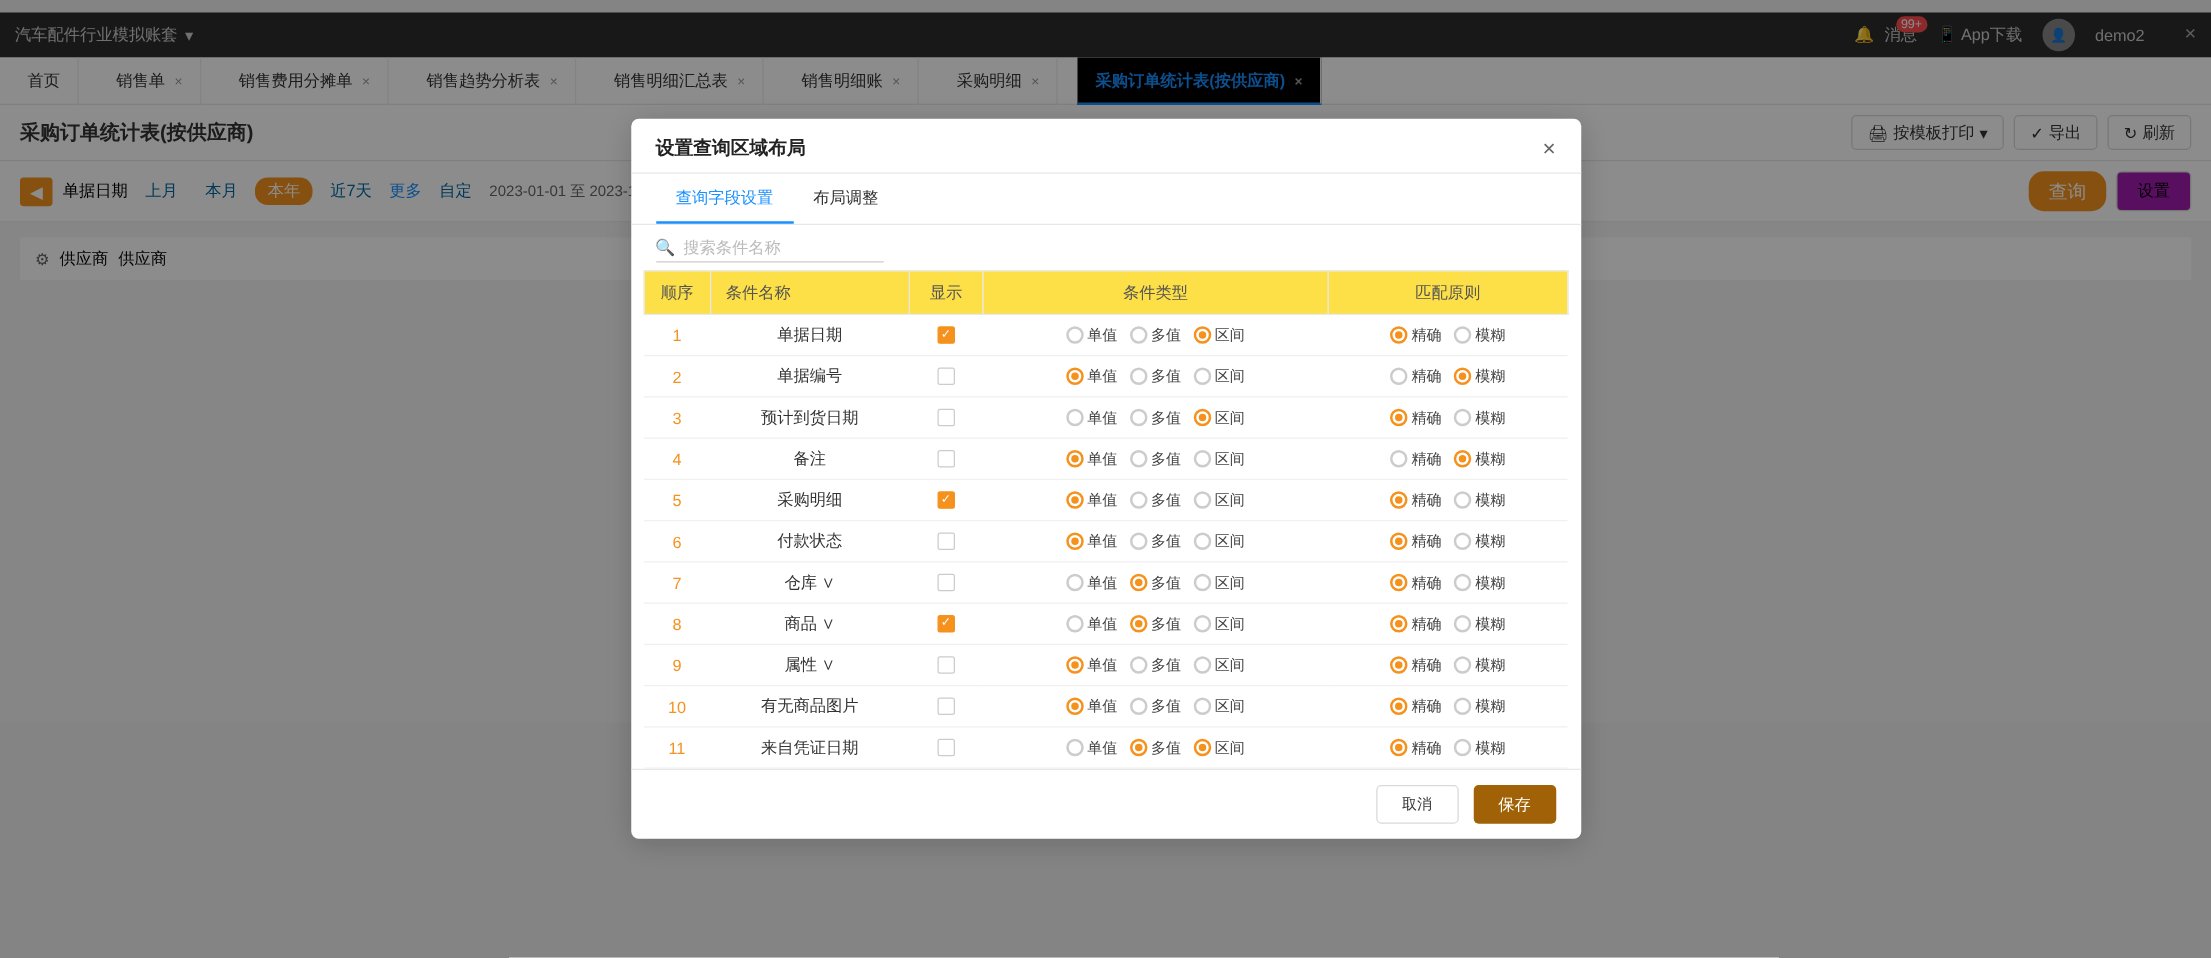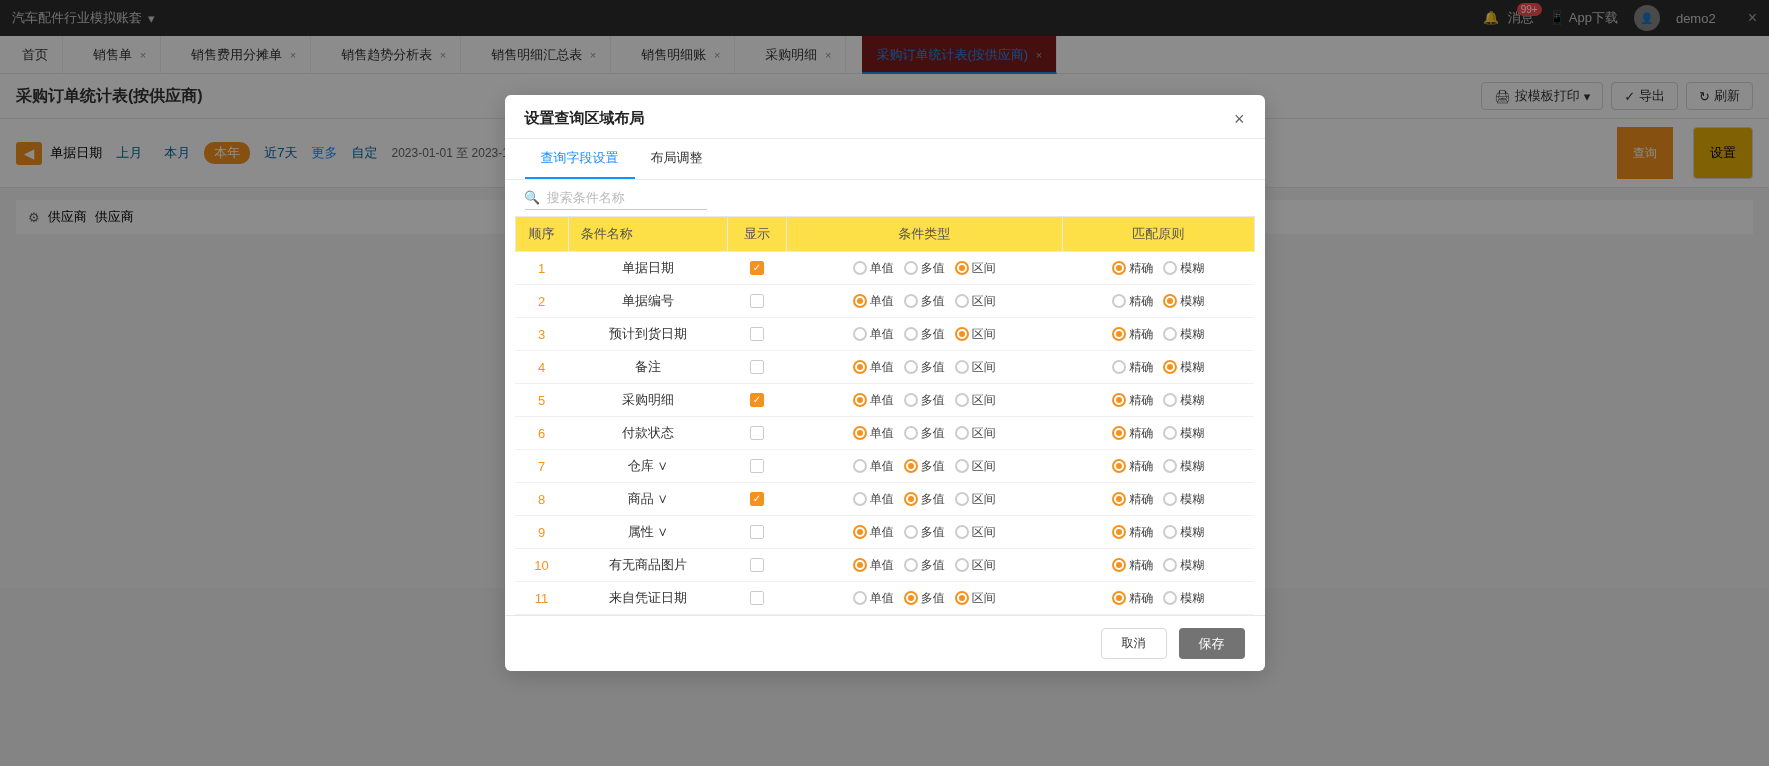--- a/index.html
+++ b/index.html
@@ -6,20 +6,21 @@
     body { font-family: 'Microsoft YaHei', Arial, sans-serif; font-size: 13px; background: #f0f0f0; overflow: hidden; }
 
     
     .top-bar {
       background: #2d2d2d;
       height: 36px;
       display: flex;
       justify-content: space-between;
       padding: 0 12px;
       color: #fff;
+      margin-top: 10px;
     }
     .top-bar-left { font-size: 13px; color: #ccc; display: flex; align-items: center; gap: 6px; }
     .top-bar-right { display: flex; align-items: center; gap: 16px; font-size: 13px; color: #ccc; }
     .top-bar-right .notif { position: relative; }
     .badge { background: #ff4d4f; color: #fff; font-size: 10px; border-radius: 8px; padding: 1px 4px; position: absolute; top: -6px; right: -8px; }
     .top-bar-right .avatar { width: 26px; height: 26px; border-radius: 50%; background: #888; display: inline-flex; align-items: center; justify-content: center; color: #fff; font-size: 11px; }
     .close-x { color: #aaa; cursor: pointer; font-size: 16px; margin-left: 16px; }
 
     
     .tab-bar {
@@ -34,21 +35,21 @@
     .tab-item {
       padding: 0 14px;
       height: 38px;
       line-height: 38px;
       font-size: 13px;
       color: #333;
       cursor: pointer;
       border-right: 1px solid #eee;
     }
     .tab-item.active { color: #1890ff; border-bottom: 2px solid #1890ff; }
-    .tab-item.highlighted { background: #7f1d1d; }
+    .tab-item.highlighted { background: #000000; font-weight: bold; }
     .tab-close { font-size: 11px; margin-left: 4px; color: #999; }
 
     
     .page-header {
       background: #fff;
       padding: 8px 16px;
       border-bottom: 1px solid #e8e8e8;
       display: flex;
       align-items: center;
       justify-content: space-between;
@@ -67,22 +68,22 @@
       align-items: center;
       gap: 8px;
       border-bottom: 1px solid #e8e8e8;
     }
     .collapse-btn { background: #f5921e; color: #fff; border: none; border-radius: 3px; padding: 4px 8px; cursor: pointer; }
     .date-filter { display: flex; align-items: center; gap: 6px; font-size: 13px; }
     .filter-tag { padding: 2px 8px; border-radius: 3px; cursor: pointer; color: #0369a1; }
     .filter-tag.active { background: #f5921e; color: #fff; border-radius: 10px; padding: 2px 10px; }
     .date-range { font-size: 12px; color: #666; }
     .more-link { color: #1890ff; cursor: pointer; }
-    .query-btn { background: #f5921e; color: #fff; border: none; border-radius: 0; padding: 5px 16px; cursor: pointer; font-size: 12px; margin-left: auto; }
-    .set-btn { border: 1px solid #d9d9d9; background: #eab308; border-radius: 4px; padding: 16px 16px; cursor: pointer; font-size: 13px; margin-left: 12px; }
+    .query-btn { background: #f5921e; color: #fff; border: none; border-radius: 12px; padding: 5px 16px; cursor: pointer; font-size: 15px; margin-left: auto; }
+    .set-btn { border: 1px solid #d9d9d9; background: #a21caf; border-radius: 4px; padding: 6px 16px; cursor: pointer; font-size: 13px; }
 
     
     .table-area {
       background: #f5f5f5;
       padding: 12px 16px;
       min-height: 400px;
     }
     .table-toolbar { background: #fff; padding: 8px 12px; display: flex; align-items: center; gap: 8px; margin-bottom: 1px; }
     .gear-icon { color: #666; cursor: pointer; }
 
@@ -171,21 +172,21 @@
     .cb.checked::after { content: '✓'; color: #fff; font-size: 10px; line-height: 1; }
 
     .modal-footer {
       padding: 12px 20px;
       border-top: 1px solid #e8e8e8;
       display: flex;
       justify-content: flex-end;
       gap: 12px;
     }
     .btn-cancel { border: 1px solid #d9d9d9; background: #fff; border-radius: 4px; padding: 6px 20px; cursor: pointer; font-size: 12px; color: #333; }
-    .btn-save { background: #737373; color: #fff; border: none; border-radius: 4px; padding: 6px 20px; cursor: pointer; font-size: 13px; }
+    .btn-save { background: #a16207; color: #fff; border: none; border-radius: 4px; padding: 6px 20px; cursor: pointer; font-size: 13px; }
 
     
     .conditions-table::-webkit-scrollbar { width: 6px; }
     .conditions-table::-webkit-scrollbar-thumb { background: #ccc; border-radius: 3px; }
   </style>
 </head>
 <body>
 
 <div class="top-bar">
   <div class="top-bar-left">

